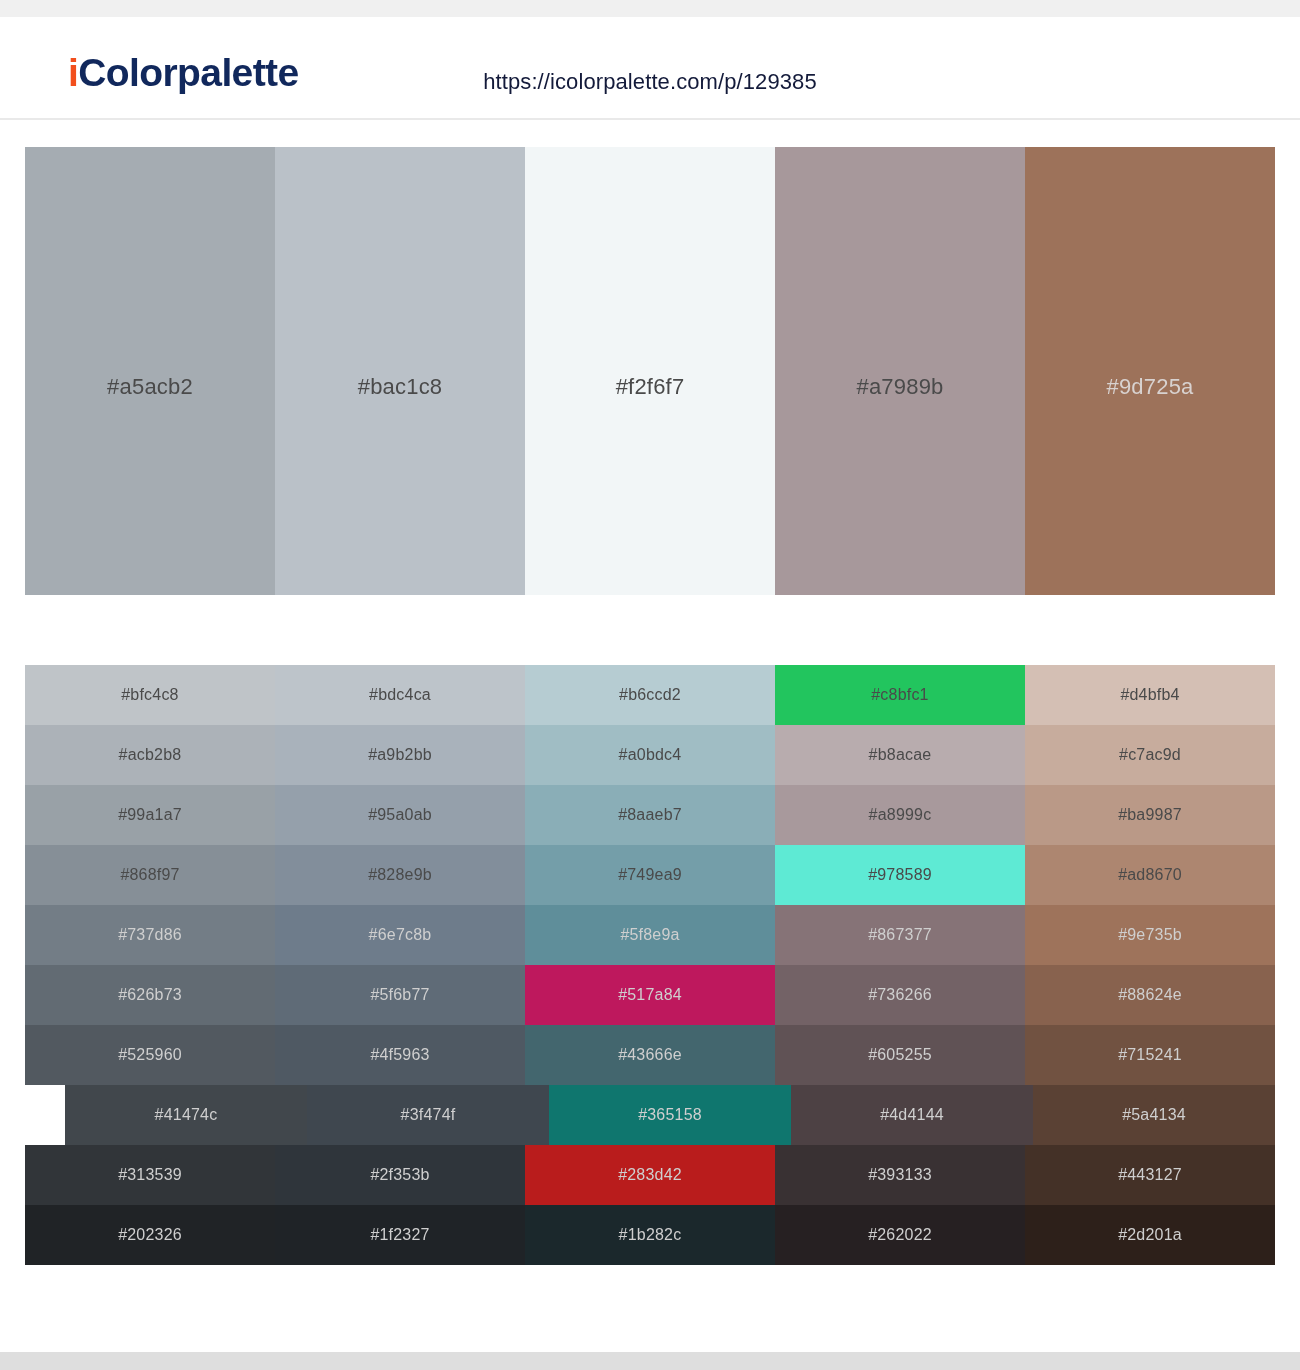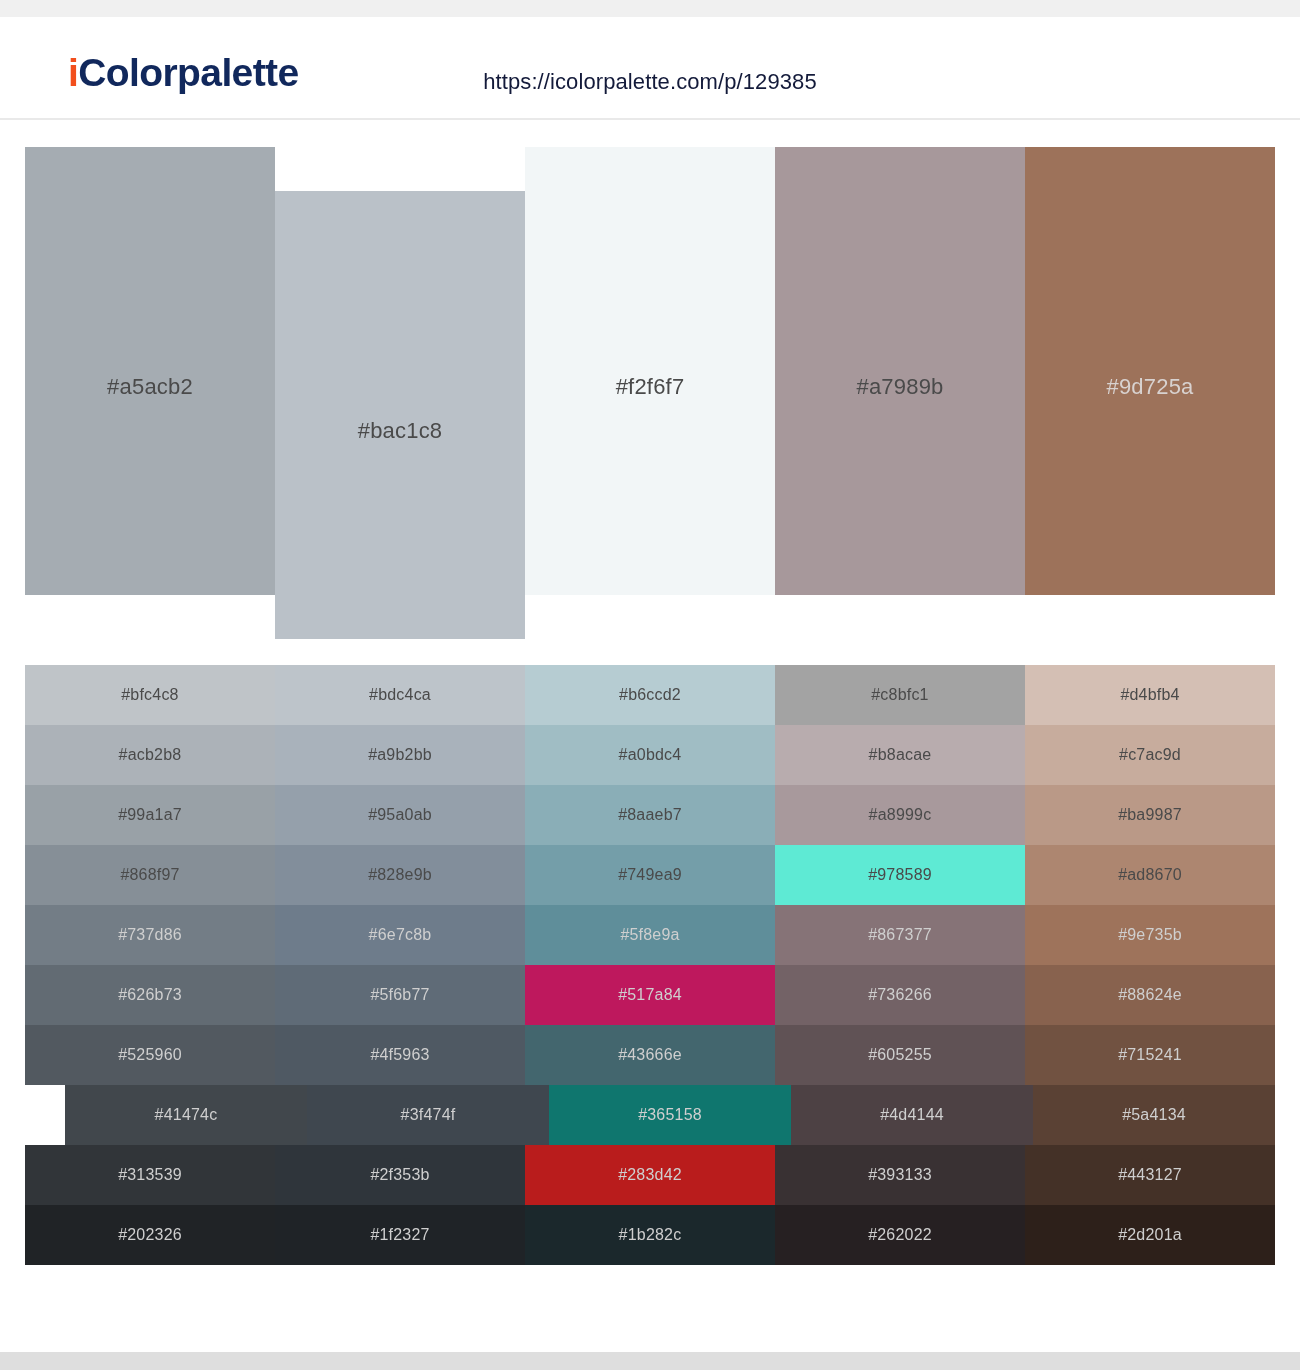--- a/index.html
+++ b/index.html
@@ -138,40 +138,40 @@
     <div class="brand">
       <span class="brand-i">i</span><span class="brand-rest">Colorpalette</span>
     </div>
     <div class="page-url">https://icolorpalette.com/p/129385</div>
   </div>
 
   <div class="swatch-strip" id="swatch-strip">
       <div class="swatch" style="background: rgb(165, 172, 178);">
         <div class="swatch-label dark-text">#a5acb2</div>
       </div>
-      <div class="swatch" style="background: rgb(186, 193, 200); margin-top: 44px;">
+      <div class="swatch" style="background: rgb(186, 193, 200);">
         <div class="swatch-label dark-text">#bac1c8</div>
       </div>
       <div class="swatch" style="background: rgb(242, 246, 247);">
         <div class="swatch-label dark-text">#f2f6f7</div>
       </div>
       <div class="swatch" style="background: rgb(167, 152, 155);">
         <div class="swatch-label dark-text">#a7989b</div>
       </div>
       <div class="swatch" style="background: rgb(157, 114, 90);">
         <div class="swatch-label light-text">#9d725a</div>
       </div>
     </div>
 
   <div class="shade-grid" id="shade-grid">
       <div class="shade-row">
         <div class="shade-cell dark-text" style="background: rgb(191, 196, 200);">#bfc4c8</div>
         <div class="shade-cell dark-text" style="background: rgb(189, 196, 202);">#bdc4ca</div>
         <div class="shade-cell dark-text" style="background: rgb(182, 204, 210);">#b6ccd2</div>
-        <div class="shade-cell dark-text" style="background: #a3a3a3;">#c8bfc1</div>
+        <div class="shade-cell dark-text" style="background: #22c55e;">#c8bfc1</div>
         <div class="shade-cell dark-text" style="background: rgb(212, 191, 180);">#d4bfb4</div>
       </div>
       <div class="shade-row">
         <div class="shade-cell dark-text" style="background: rgb(172, 178, 184);">#acb2b8</div>
         <div class="shade-cell dark-text" style="background: rgb(169, 178, 187);">#a9b2bb</div>
         <div class="shade-cell dark-text" style="background: rgb(160, 189, 196);">#a0bdc4</div>
         <div class="shade-cell dark-text" style="background: rgb(184, 172, 174);">#b8acae</div>
         <div class="shade-cell dark-text" style="background: rgb(199, 172, 157);">#c7ac9d</div>
       </div>
       <div class="shade-row">

